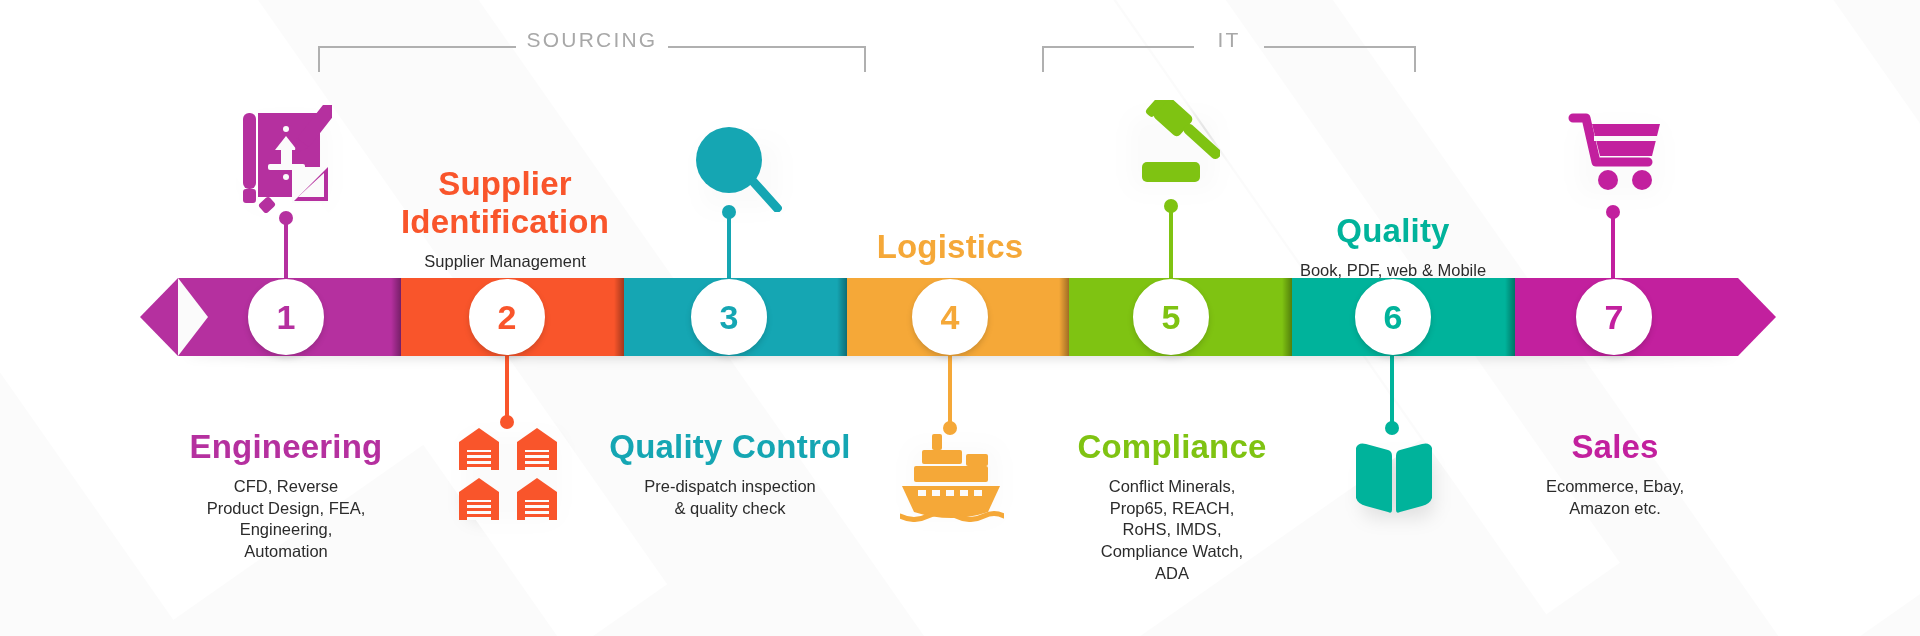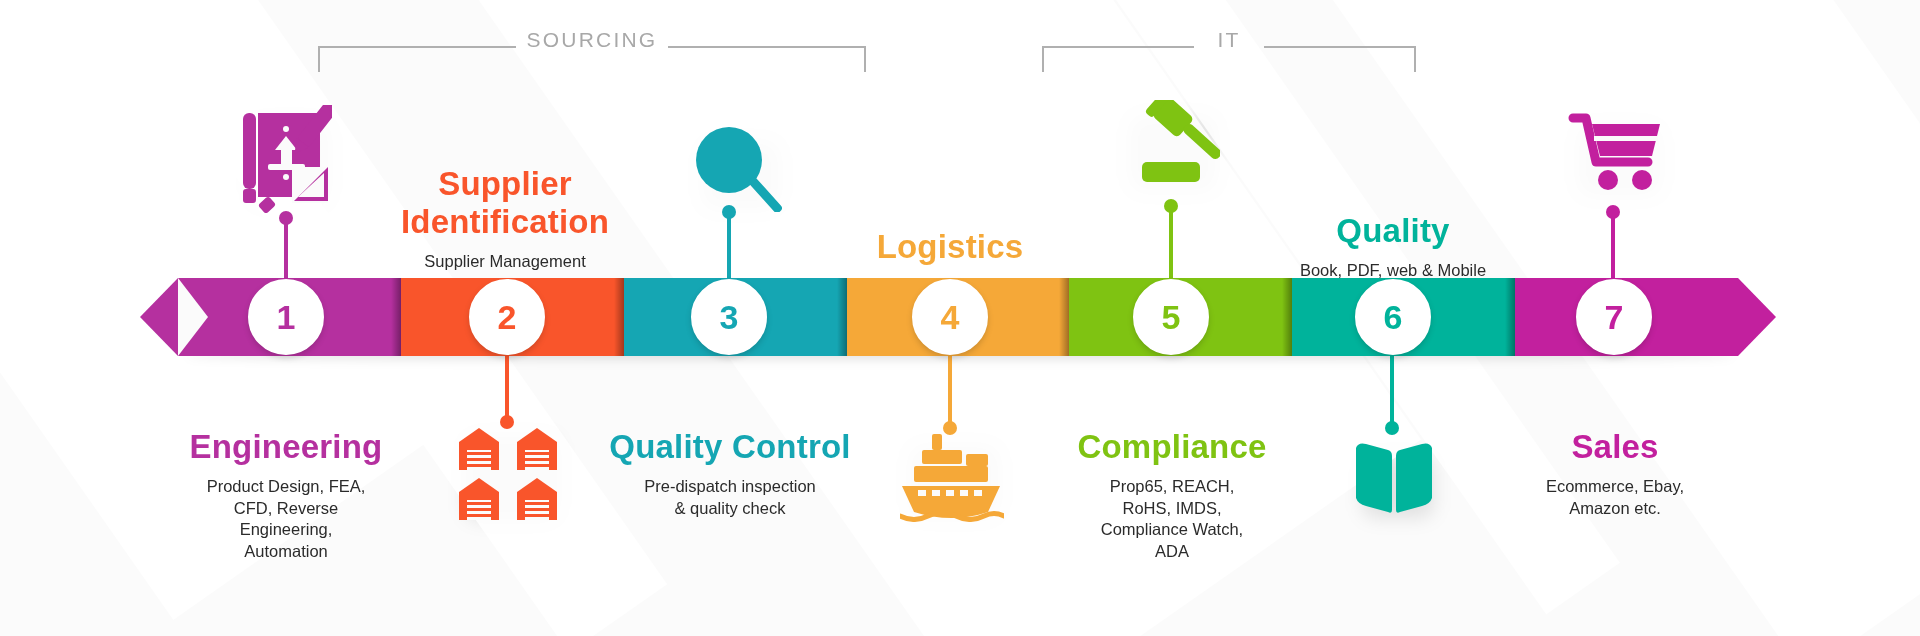--- a/index.html
+++ b/index.html
@@ -320,22 +320,22 @@
       <path d="M24 14 L92 14 L84 46 L32 46 Z" fill="#C2209E"></path>
       <rect x="26" y="26" width="64" height="5" fill="#fbfbfb"></rect>
       <circle cx="40" cy="70" r="10" fill="#C2209E"></circle>
       <circle cx="74" cy="70" r="10" fill="#C2209E"></circle>
     </svg>
   </div>
 
   <div class="lbl" style="left:136px;top:388px;width:300px;">
     <div class="ttl" style="color:#B5309F;">Engineering</div>
     <div class="sub">
+      <div>CFD, Reverse</div>
       <div>Product Design, FEA,</div>
-      <div>CFD, Reverse</div>
       <div>Engineering,</div>
       <div>Automation</div>
     </div>
   </div>
 
   <div class="lbl two" style="left:355px;top:125px;width:300px;">
     <div class="ttl" style="color:#F9552B;">
       <div>Supplier</div>
       <div>Identification</div>
     </div>
@@ -350,20 +350,21 @@
     </div>
   </div>
 
   <div class="lbl" style="left:805px;top:188px;width:290px;">
     <div class="ttl" style="color:#F5A838;">Logistics</div>
   </div>
 
   <div class="lbl" style="left:1022px;top:388px;width:300px;">
     <div class="ttl" style="color:#7FC312;">Compliance</div>
     <div class="sub">
+      <div>Conflict Minerals,</div>
       <div>Prop65, REACH,</div>
       <div>RoHS, IMDS,</div>
       <div>Compliance Watch,</div>
       <div>ADA</div>
     </div>
   </div>
 
   <div class="lbl" style="left:1243px;top:172px;width:300px;">
     <div class="ttl" style="color:#00B39B;">Quality</div>
     <div class="sub">Book, PDF, web &amp; Mobile</div>

